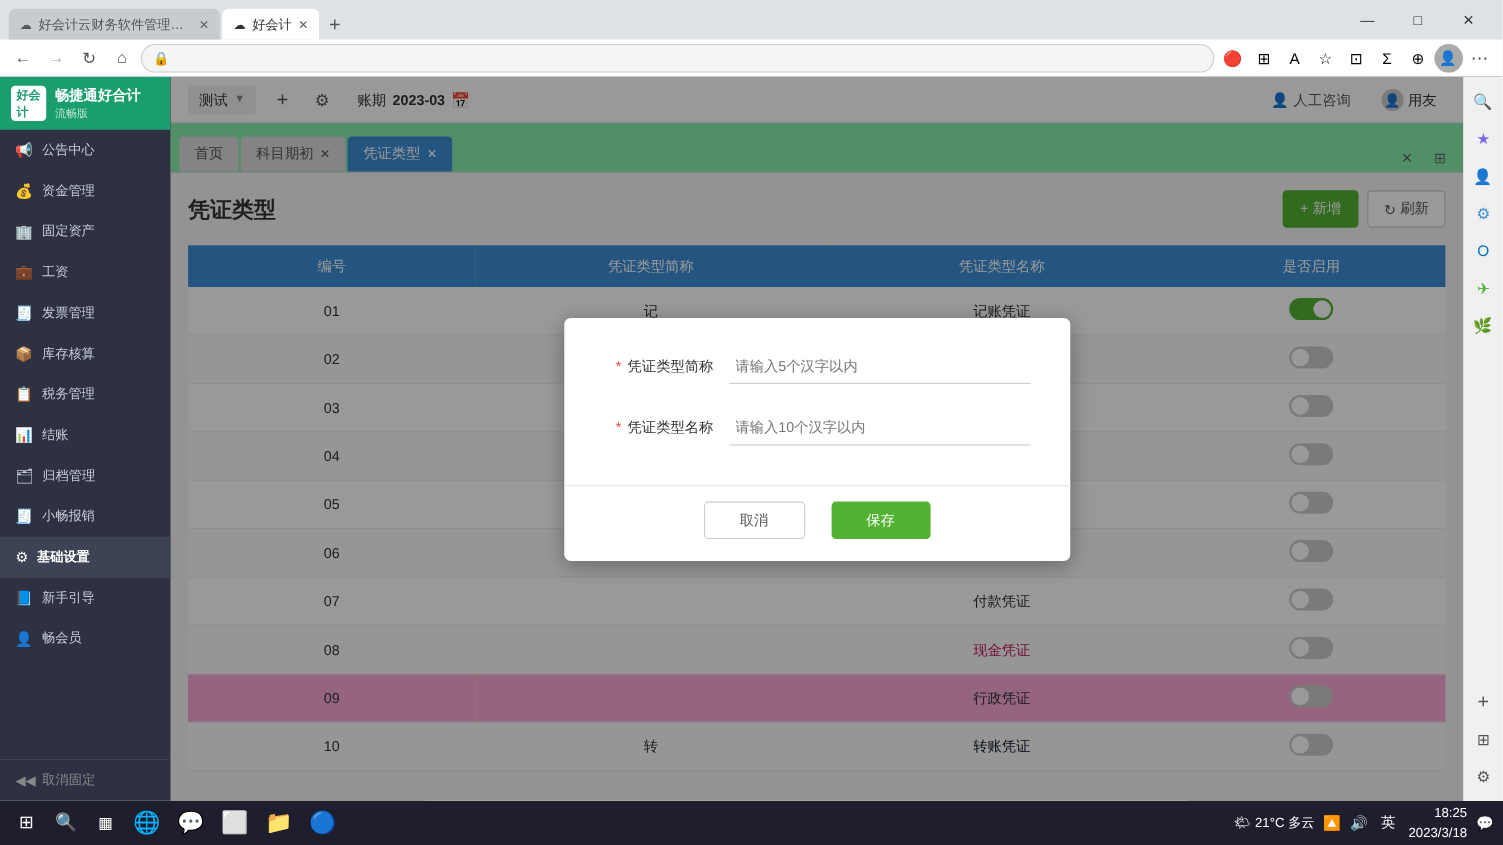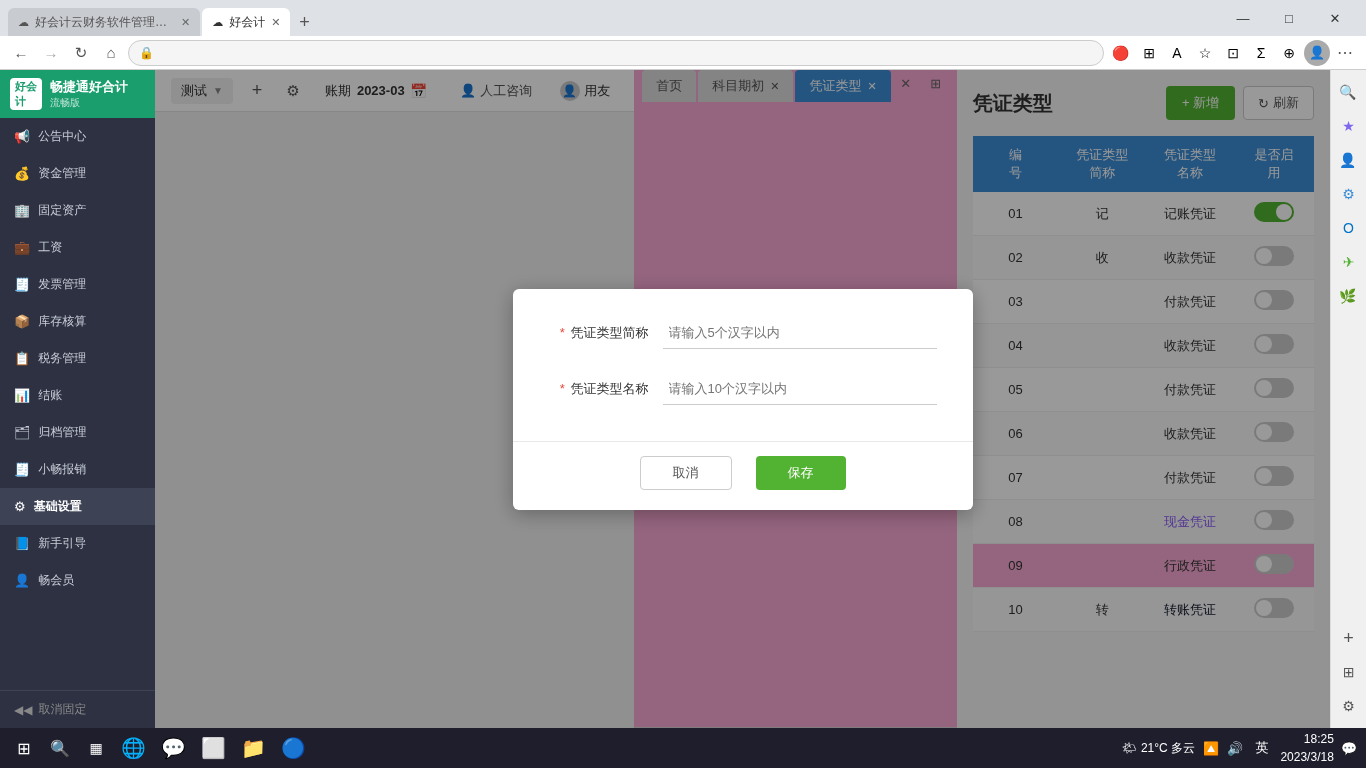--- a/index.html
+++ b/index.html
@@ -113,21 +113,21 @@
       <span style="font-size:12px;">畅会员</span>
     </div>
 
     <div style="flex:1;"></div>
     <div style="display:flex; align-items:center; gap:6px; padding:10px 14px; cursor:pointer; color:#888; font-size:12px; border-top:1px solid #3d4255;">
       <span>◀◀</span>
       <span>取消固定</span>
     </div>
   </div>
 
-  <div style="flex:1; display:flex; overflow:hidden;">
+  <div style="flex:1; display:flex; flex-direction:column; overflow:hidden;">
 
     <div style="background:#fff; height:42px; display:flex; align-items:center; padding:0 16px; border-bottom:1px solid #e0e0e0; gap:12px;">
       <div style="display:flex; align-items:center; gap:6px; background:#f0f0f0; padding:4px 10px; border-radius:4px; cursor:pointer; font-size:13px; color:#333;">
         <span>测试</span>
         <span style="font-size:10px; color:#888;">▼</span>
       </div>
       <div style="width:24px; height:24px; display:flex; align-items:center; justify-content:center; cursor:pointer; font-size:18px; color:#555;">+</div>
       <div style="width:24px; height:24px; display:flex; align-items:center; justify-content:center; cursor:pointer; font-size:15px; color:#555;">⚙</div>
       <div style="display:flex; align-items:center; gap:6px; font-size:13px; color:#333; margin-left:8px;">
         <span>账期</span>
@@ -138,21 +138,21 @@
       <div style="display:flex; align-items:center; gap:4px; color:#555; font-size:13px; cursor:pointer; padding:4px 8px;">
         <span>👤</span>
         <span>人工咨询</span>
       </div>
       <div style="display:flex; align-items:center; gap:4px; cursor:pointer; font-size:13px; color:#333; padding:4px 8px;">
         <span style="width:20px; height:20px; border-radius:50%; background:#ccc; display:flex; align-items:center; justify-content:center; font-size:12px;">👤</span>
         <span>用友</span>
       </div>
     </div>
 
-    <div style="display:flex; align-items:flex-start; background:#f9a8d4; border-bottom:1px solid #d0d0d0; padding-left:8px; padding-top:0;">
+    <div style="display:flex; align-items:flex-end; background:#86efac; border-bottom:1px solid #d0d0d0; padding-left:8px; padding-top:12px;">
       <div style="padding:7px 14px; font-size:13px; cursor:pointer; color:#555; background:#dcdcdc; border-radius:4px 4px 0 0; margin-right:2px;">
         <span>首页</span>
       </div>
       <div style="padding:7px 14px; font-size:13px; cursor:pointer; display:flex; align-items:center; gap:6px; color:#555; background:#dcdcdc; border-radius:4px 4px 0 0; margin-right:2px;">
         <span>科目期初</span>
         <span style="font-size:11px; cursor:pointer;">✕</span>
       </div>
       <div style="padding:7px 14px; font-size:13px; cursor:pointer; display:flex; align-items:center; gap:6px; color:#fff; background:#3c8dd5; border-radius:4px 4px 0 0; margin-right:2px;">
         <span>凭证类型</span>
         <span style="font-size:11px; cursor:pointer;">✕</span>
@@ -222,21 +222,21 @@
             </tr>
             <tr style="border-bottom: 1px solid rgb(238, 238, 238); background: rgb(255, 255, 255);">
               <td style="padding: 10px 16px; text-align: center; font-size: 13px; color: rgb(51, 51, 51);">07</td>
               <td style="padding: 10px 16px; text-align: center; font-size: 13px; color: rgb(51, 51, 51);"></td>
               <td style="padding: 10px 16px; text-align: center; font-size: 13px; color: rgb(51, 51, 51);">付款凭证</td>
               <td style="padding: 10px 16px; text-align: center;"><div style="width: 40px; height: 20px; background: rgb(204, 204, 204); border-radius: 10px; position: relative; display: inline-block; cursor: pointer;"><div style="position: absolute; width: 16px; height: 16px; background: rgb(255, 255, 255); border-radius: 50%; top: 2px; left: 2px;"></div></div></td>
             </tr>
             <tr style="border-bottom: 1px solid rgb(238, 238, 238); background: rgb(250, 250, 250);">
               <td style="padding: 10px 16px; text-align: center; font-size: 13px; color: rgb(51, 51, 51);">08</td>
               <td style="padding: 10px 16px; text-align: center; font-size: 13px; color: rgb(51, 51, 51);"></td>
-              <td style="padding: 10px 16px; text-align: center; font-size: 13px; color: #8b5cf6;">现金凭证</td>
+              <td style="padding: 10px 16px; text-align: center; font-size: 13px; color: #be185d;">现金凭证</td>
               <td style="padding: 10px 16px; text-align: center;"><div style="width: 40px; height: 20px; background: rgb(204, 204, 204); border-radius: 10px; position: relative; display: inline-block; cursor: pointer;"><div style="position: absolute; width: 16px; height: 16px; background: rgb(255, 255, 255); border-radius: 50%; top: 2px; left: 2px;"></div></div></td>
             </tr>
             <tr style="border-bottom: 1px solid rgb(238, 238, 238); background: #f9a8d4;">
               <td style="padding: 10px 16px; text-align: center; font-size: 13px; color: rgb(51, 51, 51);">09</td>
               <td style="padding: 10px 16px; text-align: center; font-size: 13px; color: rgb(51, 51, 51);"></td>
               <td style="padding: 10px 16px; text-align: center; font-size: 13px; color: rgb(51, 51, 51);">行政凭证</td>
               <td style="padding: 10px 16px; text-align: center;"><div style="width: 40px; height: 20px; background: rgb(204, 204, 204); border-radius: 10px; position: relative; display: inline-block; cursor: pointer;"><div style="position: absolute; width: 16px; height: 16px; background: rgb(255, 255, 255); border-radius: 50%; top: 2px; left: 2px;"></div></div></td>
             </tr>
             <tr style="border-bottom: 1px solid rgb(238, 238, 238); background: rgb(250, 250, 250);">
               <td style="padding: 10px 16px; text-align: center; font-size: 13px; color: rgb(51, 51, 51);">10</td>

